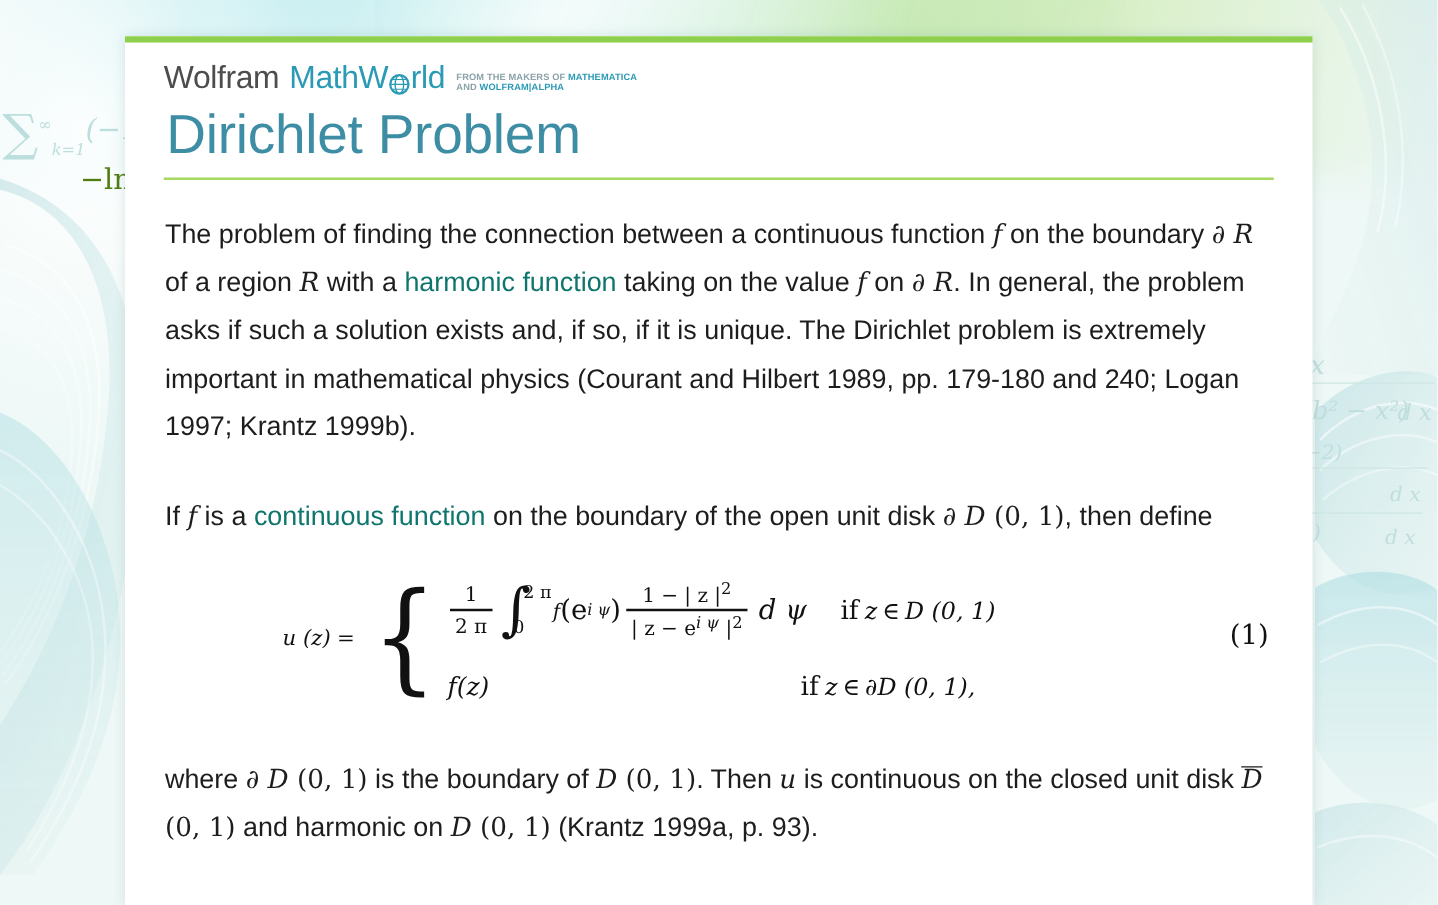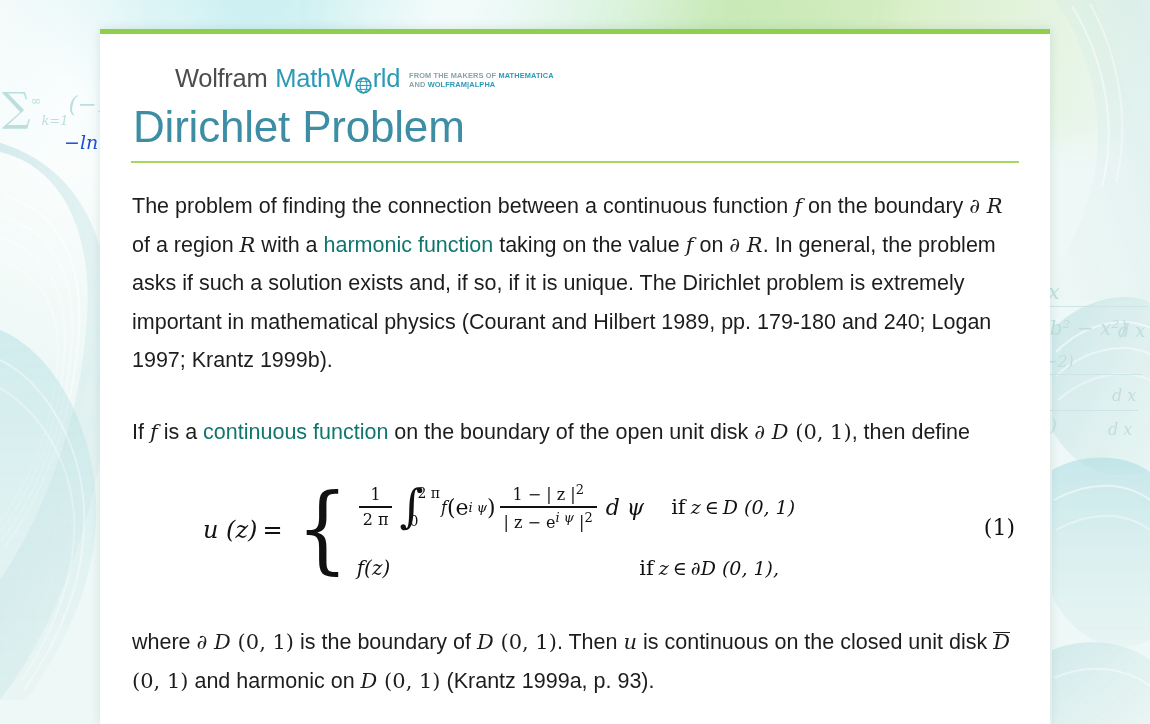--- a/index.html
+++ b/index.html
@@ -34,21 +34,21 @@
 
   
   .bgformula{
     position:absolute;color:#bcdfdd;font-family:"DejaVu Serif", serif;
     user-select:none;white-space:nowrap;
   }
   #f-sum{left:2px;top:84px;font-size:23px;font-style:italic;}
   #f-sum .big{font-size:40px;font-style:normal;vertical-align:-9px;}
   #f-sum .sup{font-size:13px;vertical-align:7px;}
   #f-sum .sub{font-size:13px;vertical-align:-13px;}
-  #f-ln{left:64px;top:131px;font-size:19px;font-style:italic;color:#1d4ed8;}
+  #f-ln{left:64px;top:131px;font-size:23px;color:#4d7c0f;}
 
   .rf{position:absolute;color:#bfdedd;font-family:"DejaVu Serif", serif;font-style:italic;white-space:nowrap;}
   #rf1{left:1048px;top:280px;font-size:21px;}
   #rf2{left:1042px;top:316px;font-size:20px;}
   #rf3{left:1118px;top:320px;font-size:18px;}
   #rf4{left:1044px;top:352px;font-size:16px;}
   #rf5{left:1040px;top:382px;font-size:17px;}
   #rf6{left:1112px;top:386px;font-size:16px;}
   #rf7{left:1044px;top:416px;font-size:16px;}
   #rf8{left:1108px;top:420px;font-size:16px;}
@@ -57,21 +57,21 @@
   
   #card{
     position:absolute;left:100px;top:29px;width:950px;
     height:695px;background:#ffffff;
     box-shadow:0 0 9px rgba(110,150,150,.22);
   }
   #cardtop{height:5px;background:#8ed04b;}
   #cardbody{padding:0 31px;}
 
   
-  #logo{display:flex;align-items:center;padding-top:30px;height:30px;margin-left:44px;}
+  #logo{display:flex;align-items:flex-end;padding-top:11px;height:30px;}
   .logo-wolfram{
     font-family:"Liberation Sans", sans-serif;font-size:25.5px;
     color:#4d4d4d;letter-spacing:-.3px;line-height:1;font-weight:400;
   }
   .logo-mathworld{
     font-family:"Liberation Sans", sans-serif;font-size:25.5px;
     color:#2b9ab5;letter-spacing:-.3px;line-height:1;margin-left:8px;
     display:flex;align-items:center;
   }
   .globe{display:inline-block;width:17px;height:17px;margin:0 .5px;position:relative;top:2px;}
@@ -102,21 +102,21 @@
   .ovl{border-top:1.6px solid #1d1d1d;padding-top:0px;display:inline-block;line-height:.95;}
 
   
   #eqwrap{
     position:relative;margin-top:18px;height:122px;
   }
   #eq{
     position:absolute;left:72px;top:0;display:flex;align-items:center;
     font-family:"DejaVu Serif", serif;color:#111;
   }
-  .lhs{font-size:24px;font-style:italic;margin-right:9px;white-space:nowrap;}
+  .lhs{font-size:17px;font-style:italic;margin-right:9px;white-space:nowrap;margin-left:23px;}
   .lhs .eqs{font-style:normal;margin-left:5px;}
   .brace{
     font-size:96px;line-height:0;font-family:"DejaVu Serif", serif;
     font-weight:300;color:#111;margin-right:4px;transform:scaleX(.85);
     position:relative;top:-2px;
   }
   .cases{display:flex;flex-direction:column;justify-content:center;}
   .caserow{display:flex;align-items:center;}
   .caserow.r1{height:76px;}
   .caserow.r2{height:46px;}

